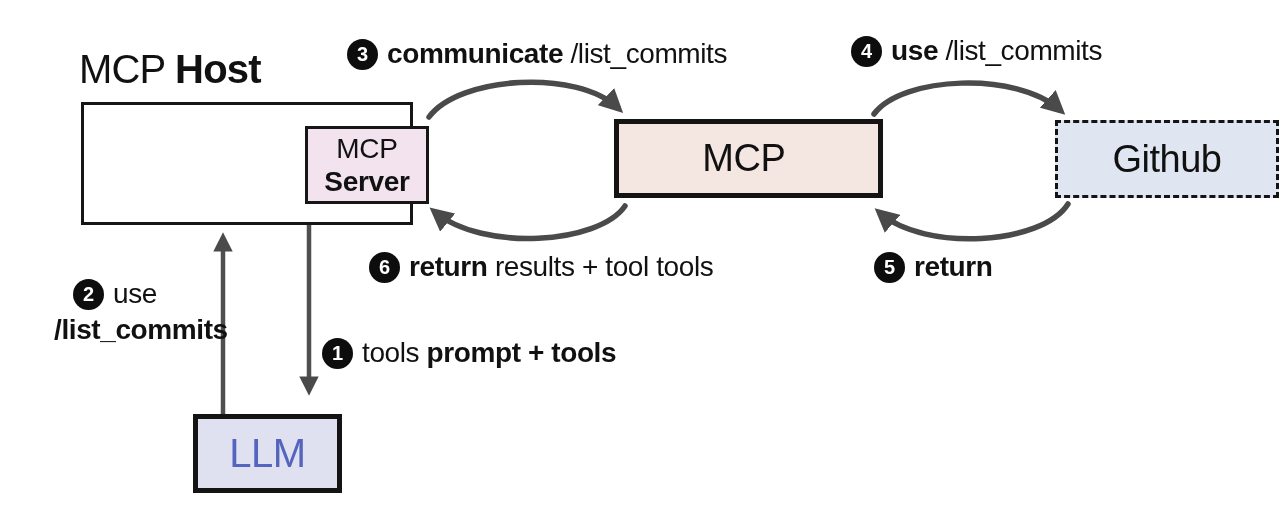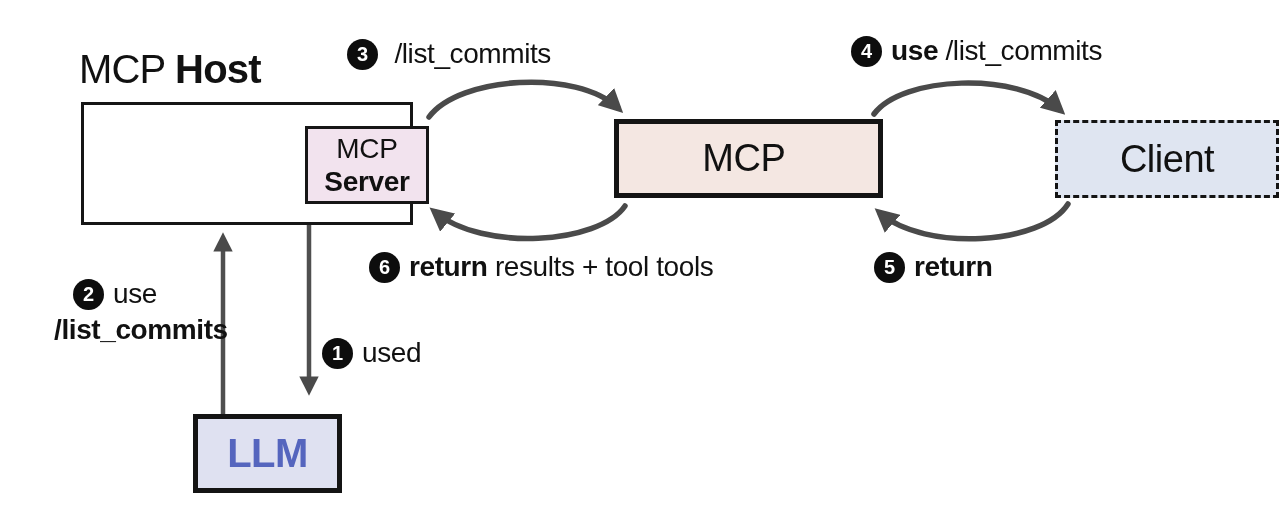--- a/index.html
+++ b/index.html
@@ -33,21 +33,21 @@
   #host-title .b, .box .b, .lbl .b { font-weight: 700; }
 
   #host-box   { left: 50px;  top: 102px; width: 332px; height: 123px; border: 3px solid #161616; background: #ffffff; z-index: 1; }
   #client-box { left: 274px; top: 126px; width: 124px; height: 78px;  border: 3px solid #161616; background: #f2e3ee; z-index: 2;
                 font-size: 28px; line-height: 33px; flex-direction: column; letter-spacing: -0.3px; }
   #server-box { left: 583px; top: 119px; width: 269px; height: 79px;  border: 5px solid #141414; background: #f4e7e2;
                 font-size: 38px; letter-spacing: -0.5px; white-space: pre; }
   #github-box { left: 1024px; top: 120px; width: 224px; height: 78px; border: 3px dashed #141414; background: #dfe5f1;
                 font-size: 38px; letter-spacing: -0.5px; }
   #llm-box    { left: 162px; top: 414px; width: 149px; height: 79px;  border: 5px solid #141414; background: #dfe1f1;
-                font-size: 40px; font-weight: 700; color: #5565be; letter-spacing: -0.5px; }
+                font-size: 40px; font-weight: 400; color: #5565be; letter-spacing: -0.5px; }
 
   .lbl {
     position: absolute;
     display: flex;
     align-items: center;
     height: 36px;
     font-size: 28px;
     letter-spacing: -0.4px;
     white-space: pre;
     z-index: 3;
@@ -98,45 +98,45 @@
   <div id="host-box" class="box"></div>
 
   <div id="client-box" class="box">
     <span>MCP</span>
     <span class="b">Server</span>
   </div>
 
   <div id="server-box" class="box"><span>MCP </span></div>
 
   <div id="github-box" class="box">
-      <span>Client</span>
+      <span>Github</span>
     </div>
 
   <div id="llm-box" class="box">
       <span>LLM</span>
     </div>
 
   <div id="step3" class="lbl">
-    <span class="badge">3</span><span> /list_commits</span>
+    <span class="badge">3</span><span class="b">communicate</span><span> /list_commits</span>
   </div>
 
   <div id="step4" class="lbl">
     <span class="badge">4</span><span class="b">use</span><span> /list_commits</span>
   </div>
 
   <div id="step6" class="lbl">
     <span class="badge">6</span><span class="b">return</span><span> results + tool tools</span>
   </div>
 
   <div id="step5" class="lbl">
     <span class="badge">5</span><span class="b">return</span>
   </div>
 
   <div id="step1" class="lbl">
-    <span class="badge">1</span><span>used </span>
+    <span class="badge">1</span><span>tools </span><span class="b">prompt + tools</span>
   </div>
 
   <div id="step2-line1" class="lbl">
     <span class="badge">2</span><span>use</span>
   </div>
   <div id="step2-line2" class="lbl">
     <span>/list_commits</span>
   </div>
 
 </div>

